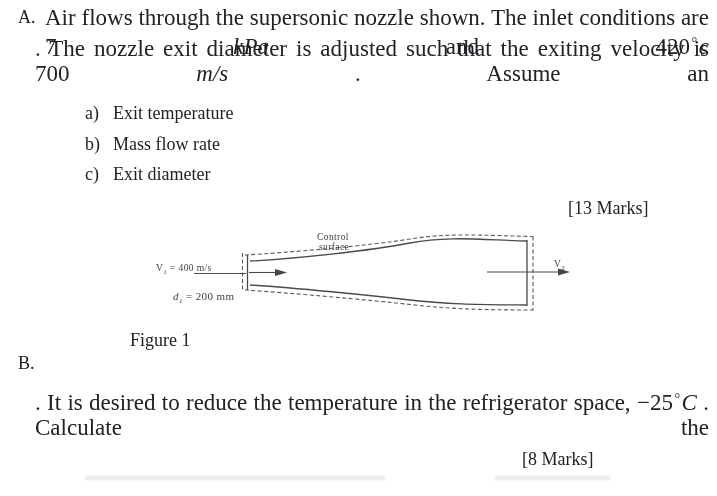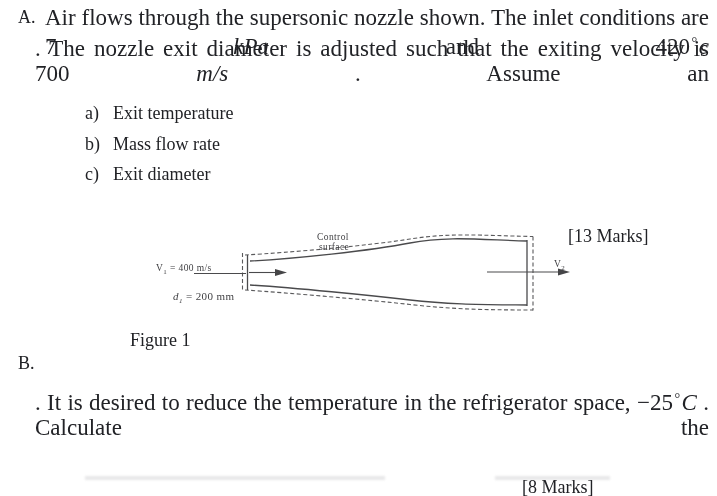--- a/index.html
+++ b/index.html
@@ -35,21 +35,20 @@
   .item{
     position:absolute;
     font-size:18px;
     line-height:25px;
   }
   .item-label{display:inline-block;width:28px;}
   .marks{
     position:absolute;
     font-size:18px;
     line-height:25px;
-    margin-top:28px;
   }
   .caption{
     position:absolute;
     font-size:18px;
     text-align:left;
   }
   .figure-wrap{position:absolute;left:150px;top:226px;width:480px;height:92px;}
   .figlabel{
     font-family:"Liberation Serif", serif;
     font-size:9.5px;

